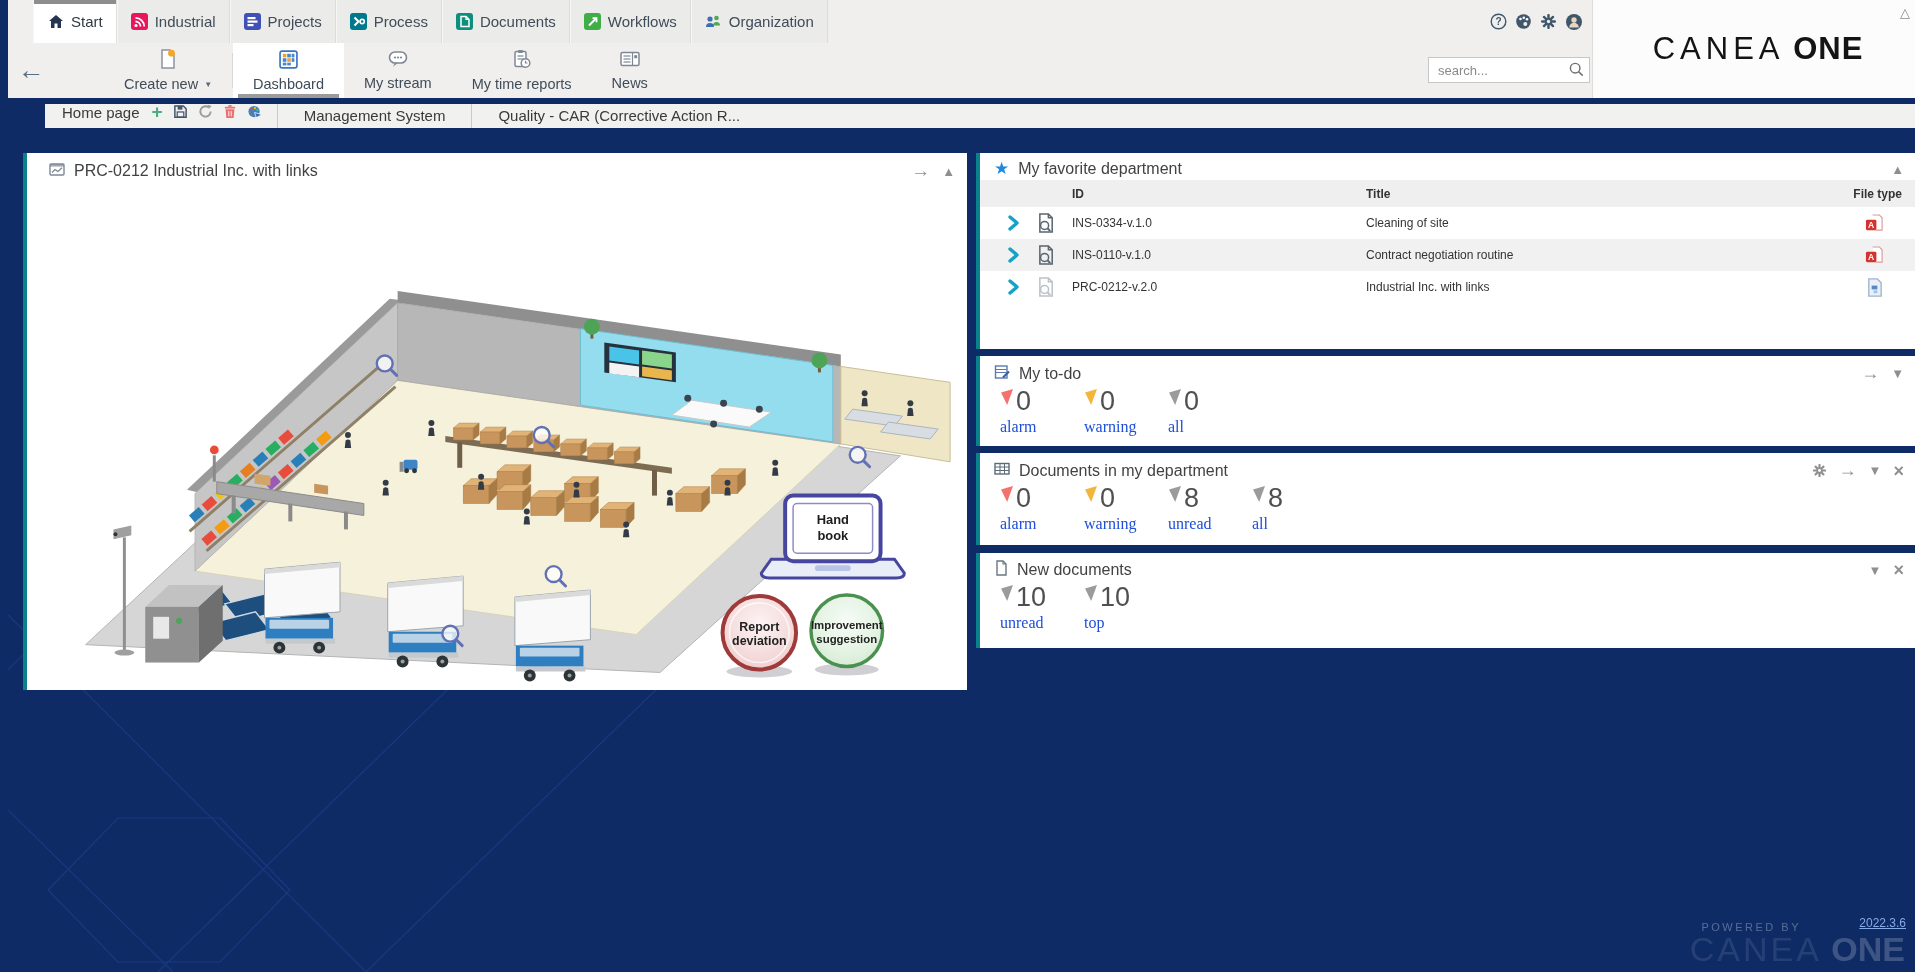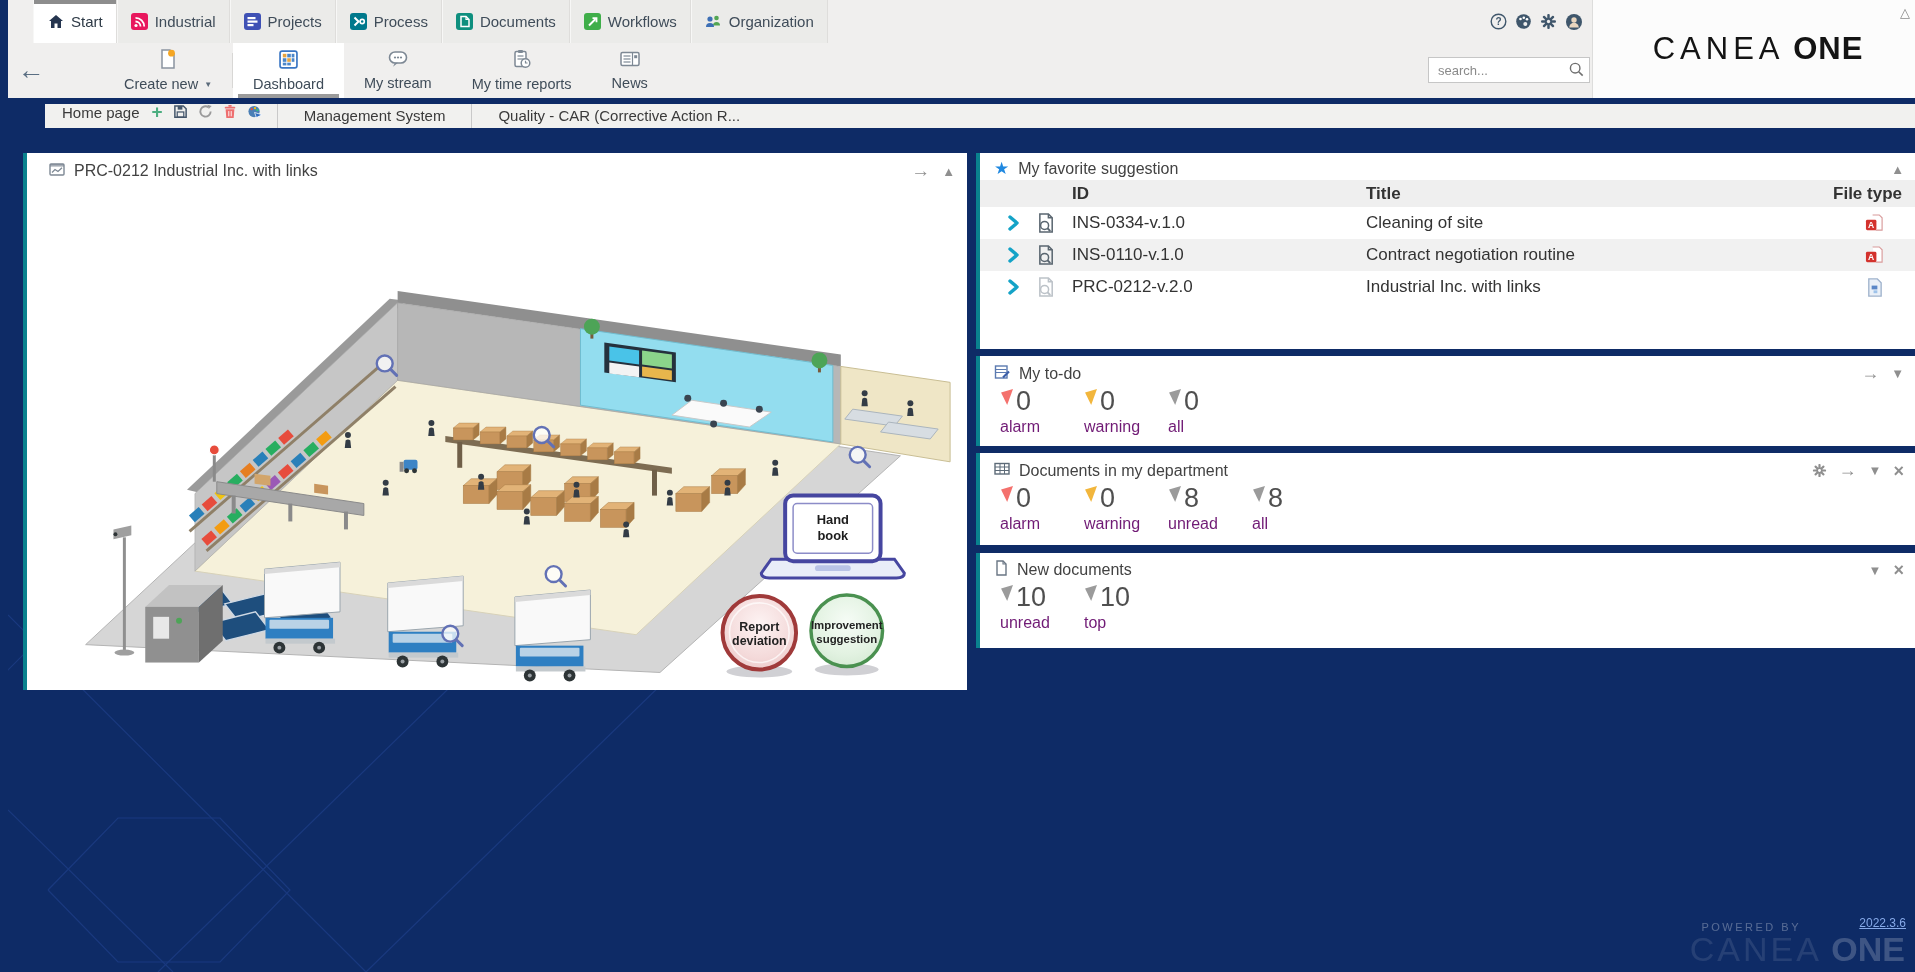--- a/index.html
+++ b/index.html
@@ -61,35 +61,35 @@
   .star{color:#1f88e0;font-size:17px;line-height:16px;}
 
   .factory{display:block;margin:0 auto;}
 
   
   .fav-tabs{display:flex;align-items:center;gap:8px;margin:1px 0 4px 16px;font-size:15px;color:#6f6f6f;}
   .fav-tab{display:flex;align-items:flex-start;gap:5px;padding:4px 9px 4px 7px;}
   .fav-tab.active{background:#e3e3e2;color:#4a4a4a;}
   .flag-sm{width:9px;height:11px;clip-path:polygon(8% 22%,100% 0,55% 100%);background:#8d8d8d;margin-top:2px;}
   .fav-grid{width:100%;}
-  .fav-row{display:grid;grid-template-columns:92px 294px auto 130px;align-items:center;height:32px;font-size:17px;color:#333;}
+  .fav-row{display:grid;grid-template-columns:92px 294px auto 130px;align-items:center;height:32px;font-size:12px;color:#333;}
   .fav-rhead{height:27px;background:#efefef;font-weight:bold;}
   .fav-row:nth-child(3){background:#f1f1f1;}
   .rowlead{display:flex;align-items:center;gap:17px;padding-left:28px;}
   .ft-head{justify-self:end;padding-right:14px;}
   .ft-cell{justify-self:end;padding-right:32px;}
   .fav-row svg{display:block;}
 
   
   .counts{display:flex;padding:2px 0 0 20px;}
   .count{margin-right:26px;min-width:58px;}
   .count-top{display:flex;align-items:flex-start;gap:3px;}
   .flag{width:13px;height:16px;clip-path:polygon(8% 22%,100% 0,55% 100%);margin-top:1px;}
   .count-num{font-size:27px;line-height:27px;color:#4f4f4f;}
-  .count-label{font-size:16px;color:#701a75;margin-top:3px;}
+  .count-label{font-size:16px;color:#1d4ed8;margin-top:3px;font-family:Liberation Serif, serif;}
 
   
   .version{position:absolute;top:916px;right:17px;font-size:12px;color:#86a9e8;text-decoration:underline;}
   .powered{position:absolute;top:921px;right:122px;font-size:11px;letter-spacing:2.5px;color:rgba(255,255,255,0.30);}
   .watermark{position:absolute;top:930px;right:18px;font-size:34px;white-space:nowrap;}
   .watermark .thin{font-weight:300;letter-spacing:3px;color:rgba(255,255,255,0.10);}
   .watermark .bold{font-weight:800;color:rgba(255,255,255,0.20);}
   .bgpattern{position:absolute;left:0;top:560px;pointer-events:none;}
 </style>
 </head>
@@ -645,21 +645,21 @@
         <circle cx="824" cy="448" r="36" fill="url(#gradGreen)" stroke="#4a9150" stroke-width="3.5"></circle>
         <text x="824" y="446" text-anchor="middle" font-size="11.5" font-weight="bold" fill="#222" font-family="Liberation Sans,sans-serif">Improvement</text>
         <text x="824" y="460" text-anchor="middle" font-size="11.5" font-weight="bold" fill="#222" font-family="Liberation Sans,sans-serif">suggestion</text>
       </g>
     </svg>
   </div>
 
   <div class="panel" id="panel-fav">
     <div class="phead">
       <span class="star">★</span>
-      <span>My favorite suggestion</span>
+      <span>My favorite department</span>
       <span class="head-icons">
           <span style="font-size:13px;">▲</span>
         </span>
     </div>
     <div class="fav-grid">
       <div class="fav-row fav-rhead">
         <span></span>
         <span>ID</span>
         <span>Title</span>
         <span class="ft-head">File type</span>

